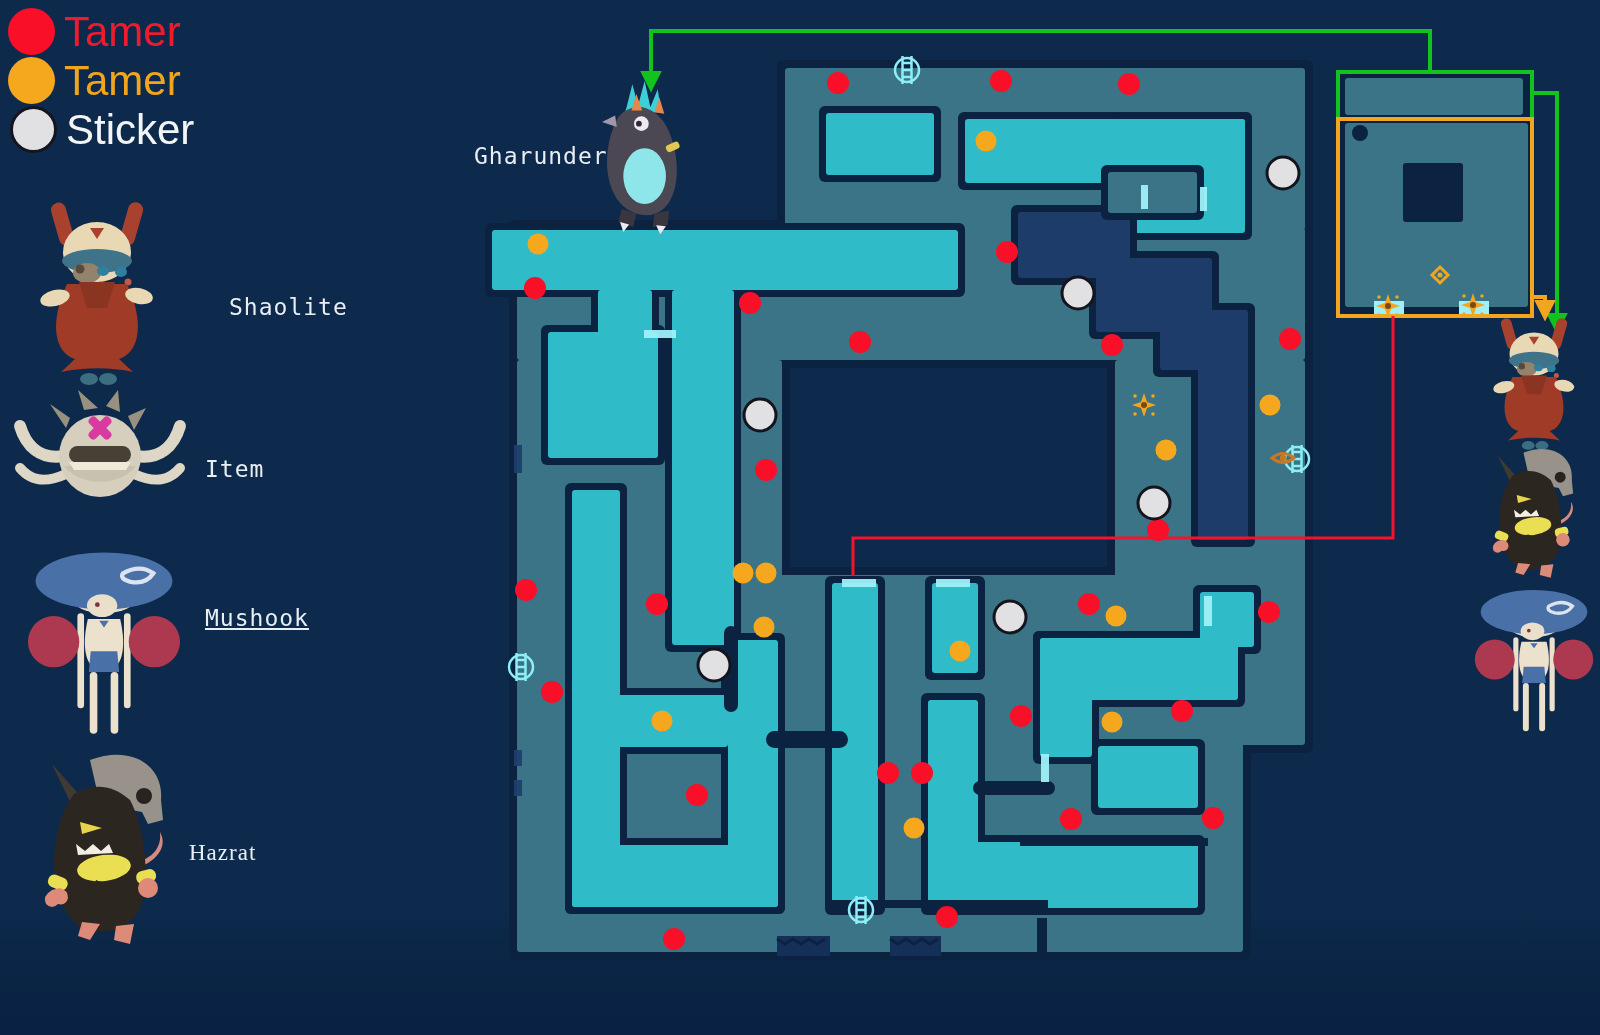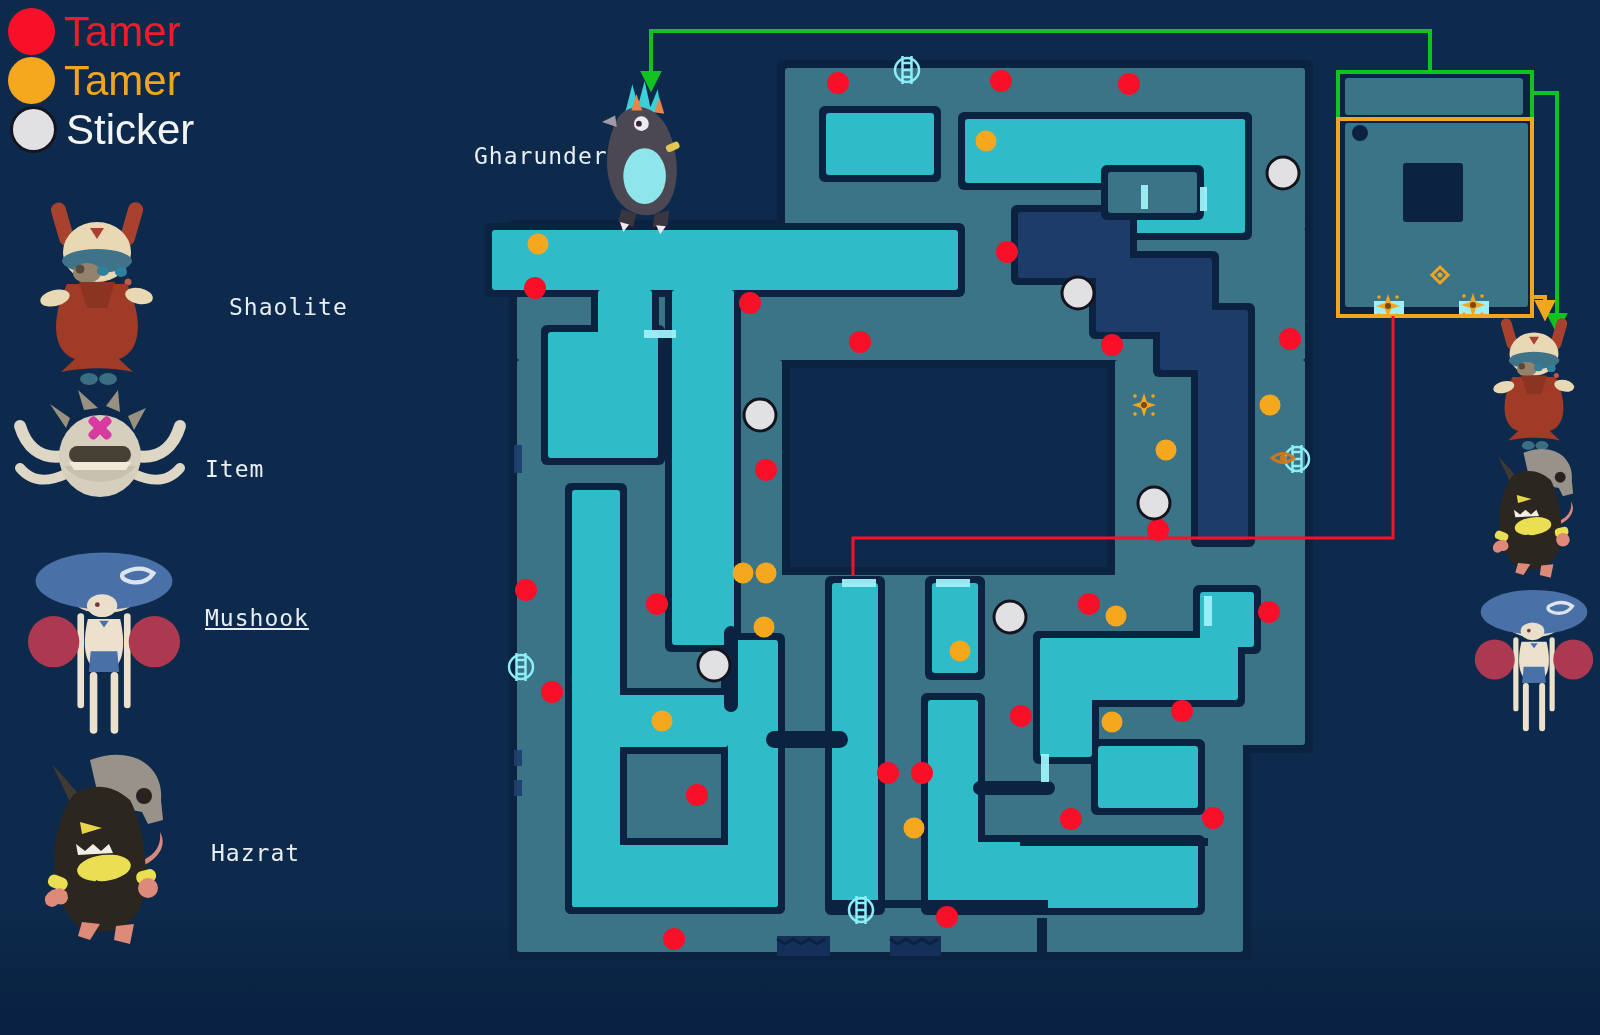--- a/index.html
+++ b/index.html
@@ -17,21 +17,21 @@
   .lg-tamer{color:#ed1b2e;}
   .lg-item{color:#f0a51e;}
   .lg-sticker{color:#f2f4f6;}
   .mono-label{
     position:absolute;color:#e8eef2;font-family:"DejaVu Sans Mono",monospace;
     font-size:23px;letter-spacing:1px;white-space:pre;
   }
   .lbl-shaolite{left:205px;top:294px;margin-left:24px;}
   .lbl-vent{left:205px;top:456px;}
   .lbl-mushook{left:205px;top:605px;text-decoration:underline;}
-  .lbl-hazrat{left:211px;top:840px;}
+  .lbl-hazrat{left:189px;top:840px;font-family:Liberation Serif, serif;}
   .lbl-gharunder{left:474px;top:143px;}
 </style>
 </head>
 <body>
 
 <div id="stage">
 
   <svg id="map-svg" viewBox="0 0 1600 1035">
     <defs>
       <marker id="arr-green" viewBox="0 0 10 10" refX="7" refY="5" markerWidth="5.5" markerHeight="5.5" orient="auto-start-reverse">

